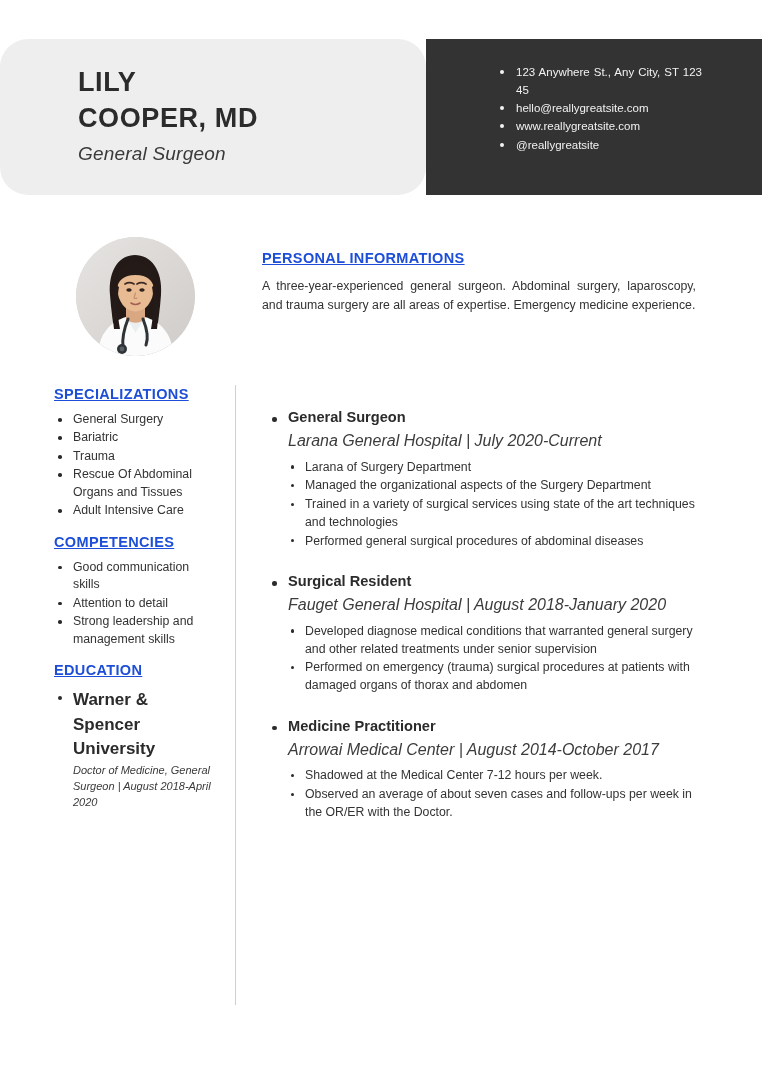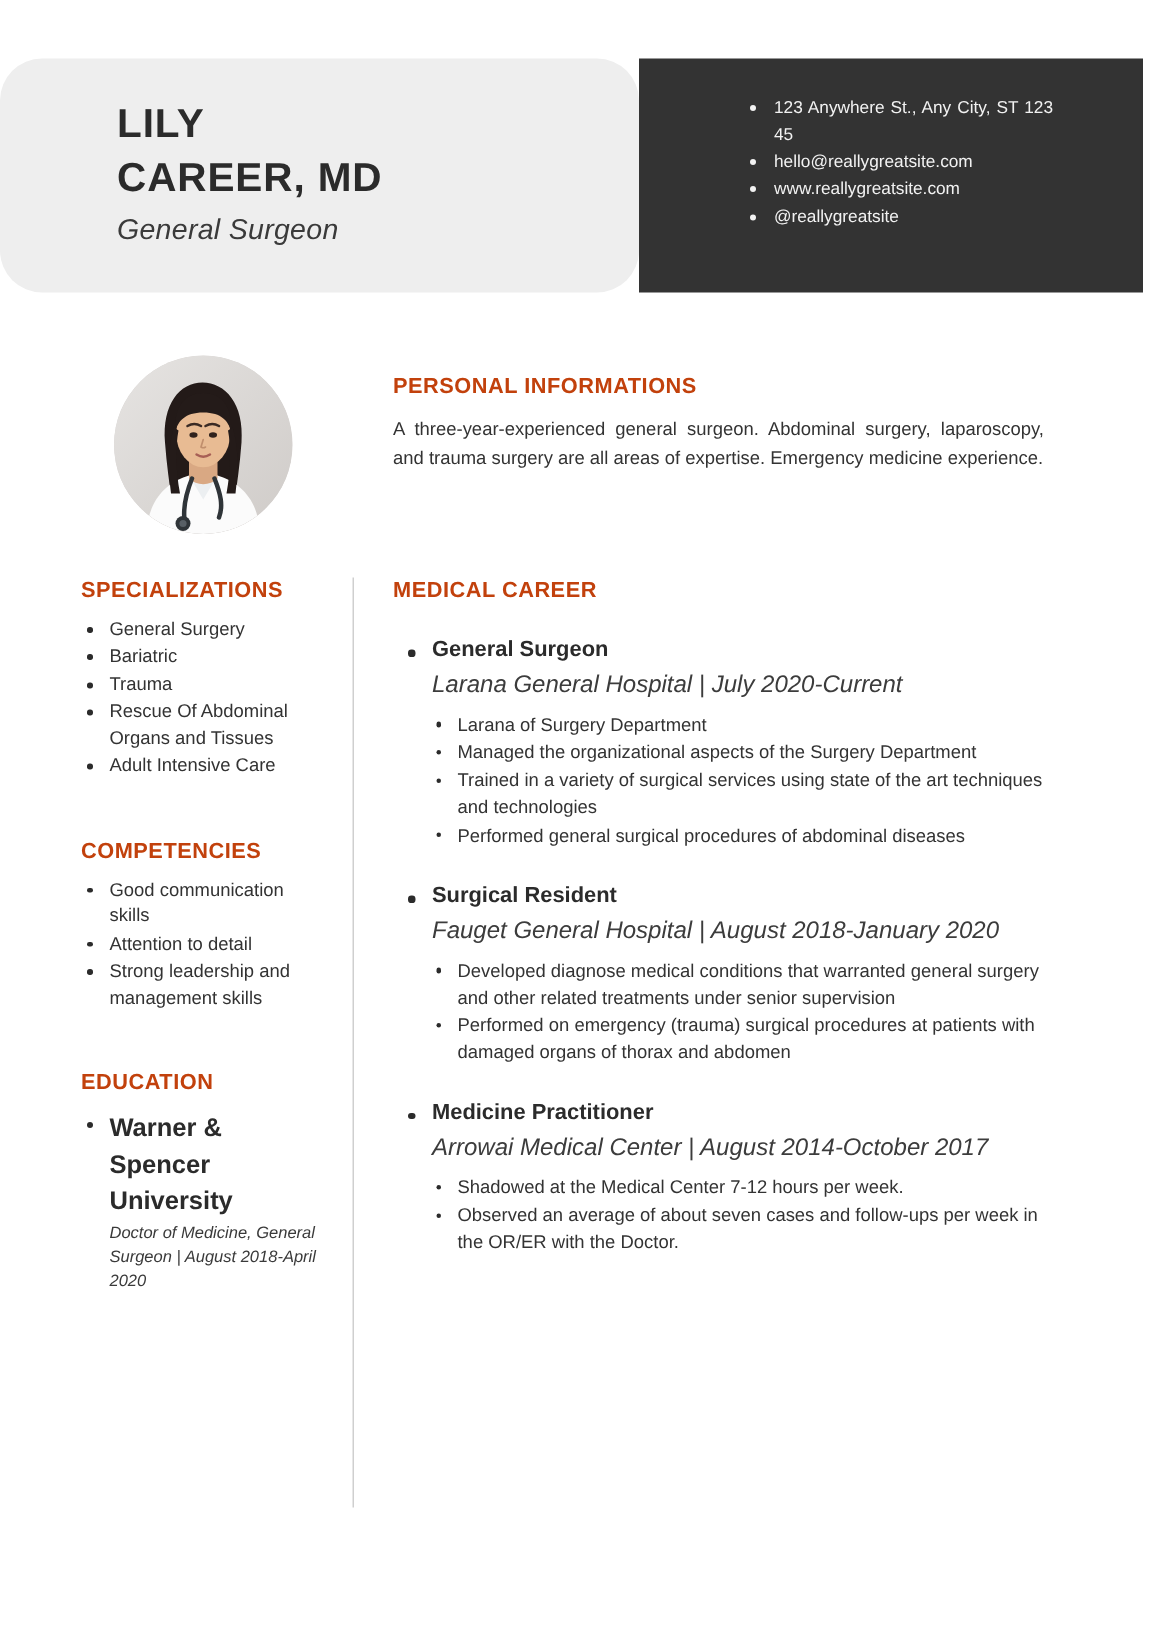--- a/index.html
+++ b/index.html
@@ -94,21 +94,22 @@
   .personal {
     position: absolute;
     left: 262px;
     top: 250px;
     width: 434px;
   }
   .sec-title {
     font-size: 14.5px;
     font-weight: bold;
     letter-spacing: 0.35px;
-    color: #c2410c;
+    color: #1d4ed8;
+    text-decoration: underline;
   }
   .personal-body {
     margin-top: 11px;
     font-size: 12.3px;
     line-height: 1.56;
     text-align: justify;
     color: #333333;
   }
 
   
@@ -122,21 +123,21 @@
   }
 
   
   .left-col {
     position: absolute;
     left: 54px;
     top: 386px;
     width: 160px;
   }
   .left-col .sec-title { font-size: 14.5px; }
-  .left-col .sec-title.spaced { margin-top: 40px; }
+  .left-col .sec-title.spaced { margin-top: 14px; }
   ul.plain {
     list-style: none;
     margin: 9px 0 0 0;
     padding: 0;
   }
   ul.plain li {
     position: relative;
     padding-left: 19px;
     font-size: 12.3px;
     line-height: 1.42;
@@ -240,21 +241,21 @@
     border-radius: 50%;
     background: #2b2b2b;
   }
 </style>
 </head>
 <body>
 
 <div class="header">
   <div class="header-left">
     <div class="name-line">LILY</div>
-    <div class="name-line">CAREER, MD</div>
+    <div class="name-line">COOPER, MD</div>
     <div class="role">General Surgeon</div>
   </div>
   <div class="header-right">
     <ul class="contact">
       <li>123 Anywhere St., Any City, ST 12345</li>
       <li>hello@reallygreatsite.com</li>
       <li>www.reallygreatsite.com</li>
       <li>@reallygreatsite</li>
     </ul>
   </div>
@@ -331,21 +332,20 @@
   </ul>
 
   <div class="sec-title spaced">EDUCATION</div>
   <div class="edu-item">
     <div class="edu-school">Warner &amp; Spencer University</div>
     <div class="edu-detail">Doctor of Medicine, General Surgeon | August 2018-April 2020</div>
   </div>
 </div>
 
 <div class="right-col">
-  <div class="sec-title">MEDICAL CAREER</div>
 
   <div class="job">
     <div class="job-title">General Surgeon</div>
     <div class="job-meta">Larana General Hospital | July 2020-Current</div>
   </div>
   <ul class="duties">
     <li>Larana of Surgery Department</li>
     <li>Managed the organizational aspects of the Surgery Department</li>
     <li>Trained in a variety of surgical services using state of the art techniques and technologies</li>
     <li>Performed general surgical procedures of abdominal diseases</li>

